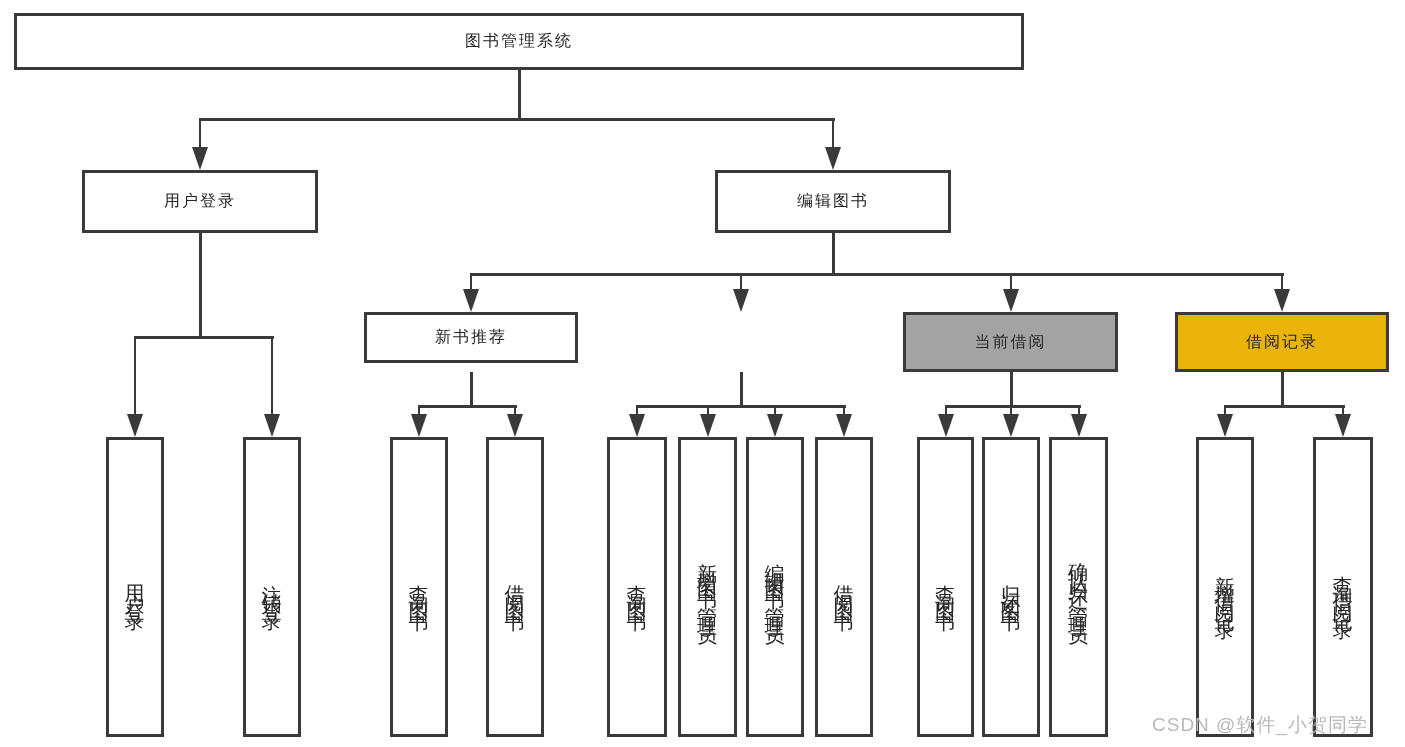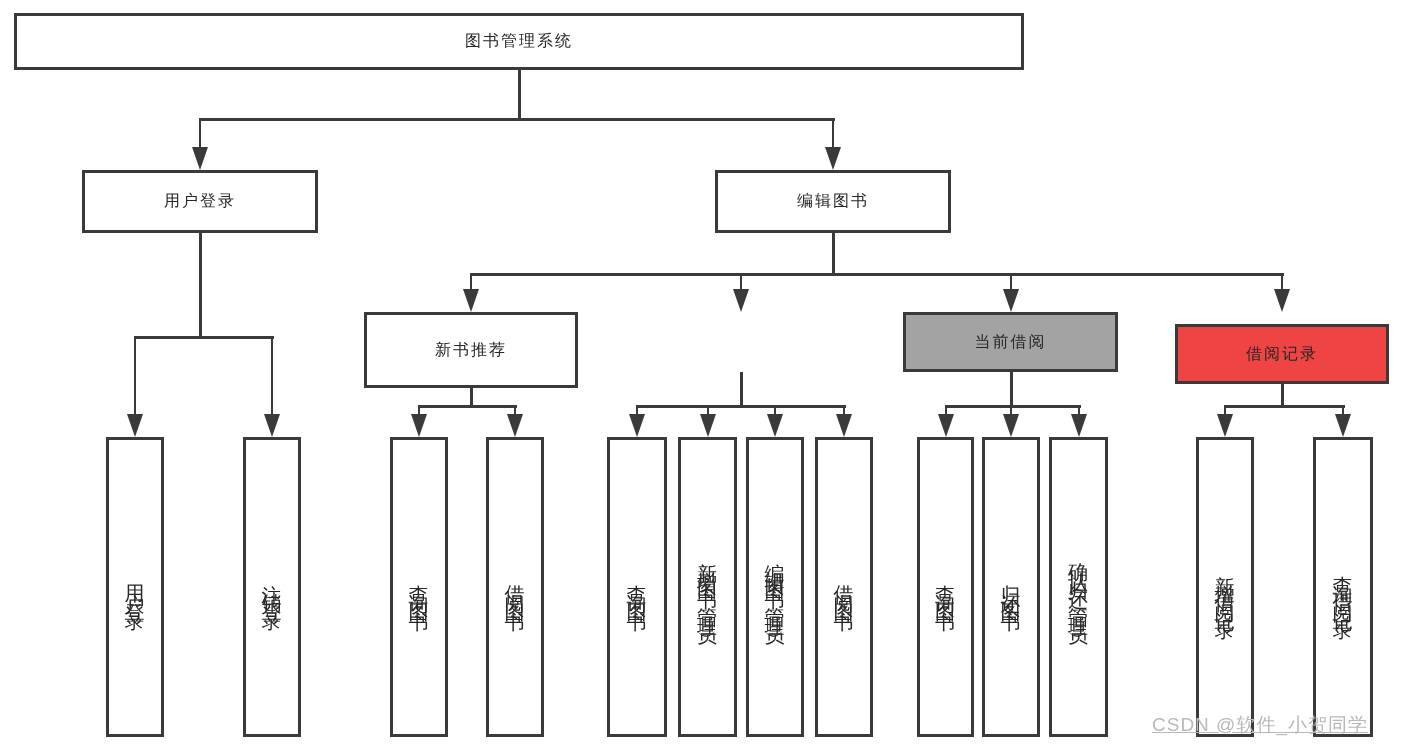--- a/index.html
+++ b/index.html
@@ -55,21 +55,21 @@
     font-size: 19px;
     letter-spacing: 1px;
     white-space: nowrap;
     z-index: 50;
   }
 </style>
 </head>
 <body>
 
 <div id="stage" style="background: rgb(255, 255, 255);">
-  <div class="watermark" style="color: rgb(185, 185, 185); text-decoration: underline;">CSDN @软件_小贺同学</div>
+  <div class="watermark" style="color: rgb(185, 185, 185);">CSDN @软件_小贺同学</div>
 <div class="line" style="left: 517.5px; top: 70px; width: 3px; height: 51px; background: rgb(58, 58, 58);"></div>
     <div class="line" style="left: 198.5px; top: 118px; width: 636px; height: 3px; background: rgb(58, 58, 58);"></div>
     <div class="line" style="left: 199px; top: 118px; width: 2px; height: 29px; background: rgb(58, 58, 58);"></div>
     <div class="arrowhead" style="left: 192px; top: 147px; border-top-color: rgb(58, 58, 58);"></div>
     <div class="line" style="left: 832px; top: 118px; width: 2px; height: 29px; background: rgb(58, 58, 58);"></div>
     <div class="arrowhead" style="left: 825px; top: 147px; border-top-color: rgb(58, 58, 58);"></div>
     <div class="line" style="left: 198.5px; top: 233px; width: 3px; height: 106px; background: rgb(58, 58, 58);"></div>
     <div class="line" style="left: 133.5px; top: 336px; width: 140px; height: 3px; background: rgb(58, 58, 58);"></div>
     <div class="line" style="left: 134px; top: 336px; width: 2px; height: 78px; background: rgb(58, 58, 58);"></div>
     <div class="arrowhead" style="left: 127px; top: 414px; border-top-color: rgb(58, 58, 58);"></div>
@@ -111,23 +111,23 @@
     <div class="arrowhead" style="left: 1071px; top: 414px; border-top-color: rgb(58, 58, 58);"></div>
     <div class="line" style="left: 1280.5px; top: 372px; width: 3px; height: 36px; background: rgb(58, 58, 58);"></div>
     <div class="line" style="left: 1223.5px; top: 405px; width: 121px; height: 3px; background: rgb(58, 58, 58);"></div>
     <div class="line" style="left: 1224px; top: 405px; width: 2px; height: 9px; background: rgb(58, 58, 58);"></div>
     <div class="arrowhead" style="left: 1217px; top: 414px; border-top-color: rgb(58, 58, 58);"></div>
     <div class="line" style="left: 1342px; top: 405px; width: 2px; height: 9px; background: rgb(58, 58, 58);"></div>
     <div class="arrowhead" style="left: 1335px; top: 414px; border-top-color: rgb(58, 58, 58);"></div>
     <div class="node h" style="left: 14px; top: 13px; width: 1010px; height: 57px; border-color: rgb(58, 58, 58); color: rgb(38, 38, 38); background: rgb(255, 255, 255);">图书管理系统</div>
     <div class="node h" style="left: 82px; top: 170px; width: 236px; height: 63px; border-color: rgb(58, 58, 58); color: rgb(38, 38, 38); background: rgb(255, 255, 255);">用户登录</div>
     <div class="node h" style="left: 715px; top: 170px; width: 236px; height: 63px; border-color: rgb(58, 58, 58); color: rgb(38, 38, 38); background: rgb(255, 255, 255);">编辑图书</div>
-    <div class="node h" style="left: 364px; top: 312px; width: 214px; height: 76px; border-color: rgb(58, 58, 58); color: rgb(38, 38, 38); background: rgb(255, 255, 255);">新书推荐</div>
+    <div class="node h" style="left: 364px; top: 312px; width: 214px; height: 51px; border-color: rgb(58, 58, 58); color: rgb(38, 38, 38); background: rgb(255, 255, 255);">新书推荐</div>
     <div class="node h" style="left: 903px; top: 312px; width: 215px; height: 60px; border-color: rgb(58, 58, 58); color: rgb(38, 38, 38); background: #a3a3a3;">当前借阅</div>
-    <div class="node h" style="left: 1175px; top: 324px; width: 214px; height: 60px; border-color: rgb(58, 58, 58); color: rgb(38, 38, 38); background: #ef4444;">借阅记录</div>
+    <div class="node h" style="left: 1175px; top: 312px; width: 214px; height: 60px; border-color: rgb(58, 58, 58); color: rgb(38, 38, 38); background: #eab308;">借阅记录</div>
     <div class="node v" style="left: 106px; top: 437px; width: 58px; height: 300px; border-color: rgb(58, 58, 58); color: rgb(38, 38, 38); background: rgb(255, 255, 255);">用户登录</div>
     <div class="node v" style="left: 243px; top: 437px; width: 58px; height: 300px; border-color: rgb(58, 58, 58); color: rgb(38, 38, 38); background: rgb(255, 255, 255);">注销登录</div>
     <div class="node v" style="left: 390px; top: 437px; width: 58px; height: 300px; border-color: rgb(58, 58, 58); color: rgb(38, 38, 38); background: rgb(255, 255, 255);">查询图书</div>
     <div class="node v" style="left: 486px; top: 437px; width: 58px; height: 300px; border-color: rgb(58, 58, 58); color: rgb(38, 38, 38); background: rgb(255, 255, 255);">借阅图书</div>
     <div class="node v" style="left: 607px; top: 437px; width: 60px; height: 300px; border-color: rgb(58, 58, 58); color: rgb(38, 38, 38); background: rgb(255, 255, 255);">查询图书</div>
     <div class="node v" style="left: 678px; top: 437px; width: 59px; height: 300px; border-color: rgb(58, 58, 58); color: rgb(38, 38, 38); background: rgb(255, 255, 255);">新增图书（管理员）</div>
     <div class="node v" style="left: 746px; top: 437px; width: 58px; height: 300px; border-color: rgb(58, 58, 58); color: rgb(38, 38, 38); background: rgb(255, 255, 255);">编辑图书（管理员）</div>
     <div class="node v" style="left: 815px; top: 437px; width: 58px; height: 300px; border-color: rgb(58, 58, 58); color: rgb(38, 38, 38); background: rgb(255, 255, 255);">借阅图书</div>
     <div class="node v" style="left: 917px; top: 437px; width: 57px; height: 300px; border-color: rgb(58, 58, 58); color: rgb(38, 38, 38); background: rgb(255, 255, 255);">查询图书</div>
     <div class="node v" style="left: 982px; top: 437px; width: 58px; height: 300px; border-color: rgb(58, 58, 58); color: rgb(38, 38, 38); background: rgb(255, 255, 255);">归还图书</div>

